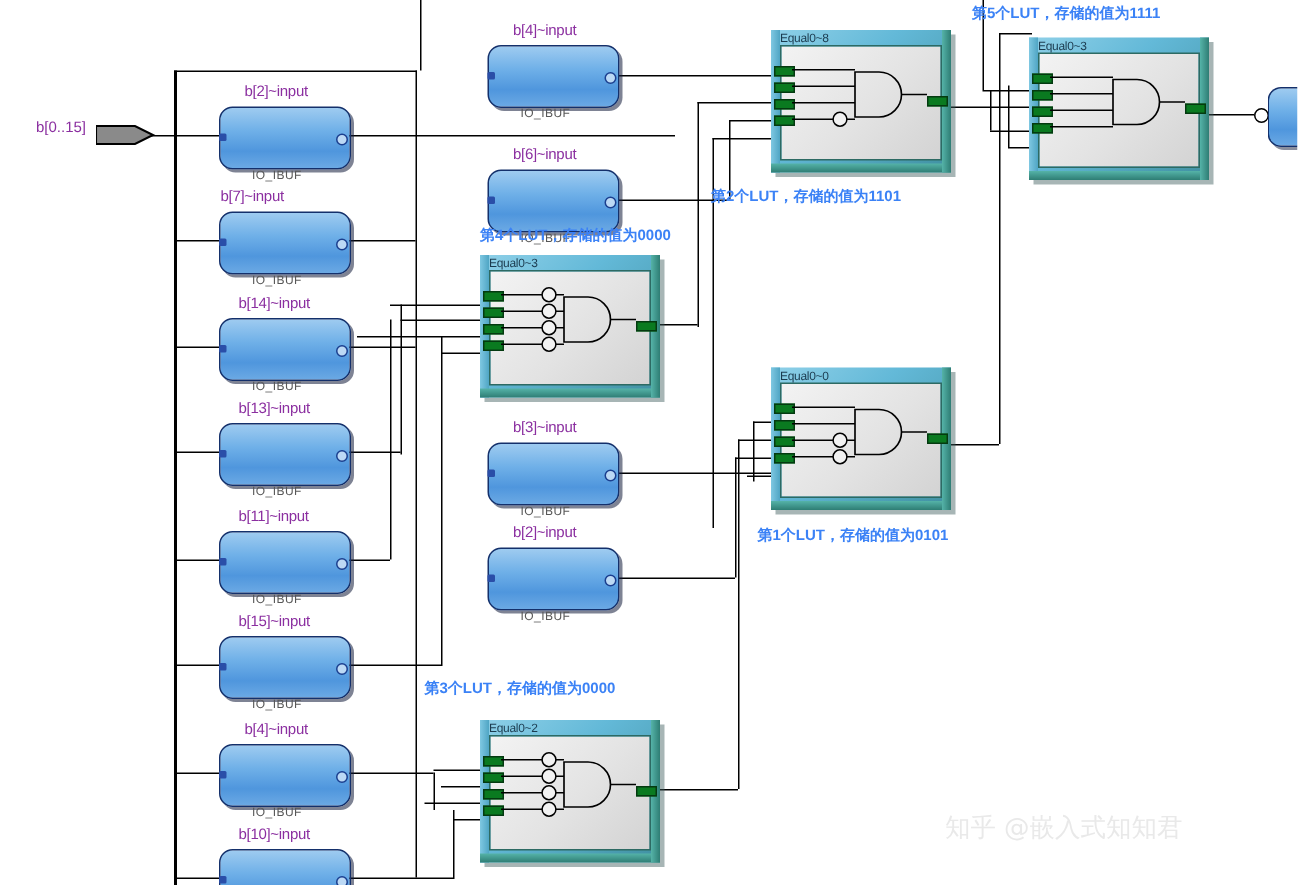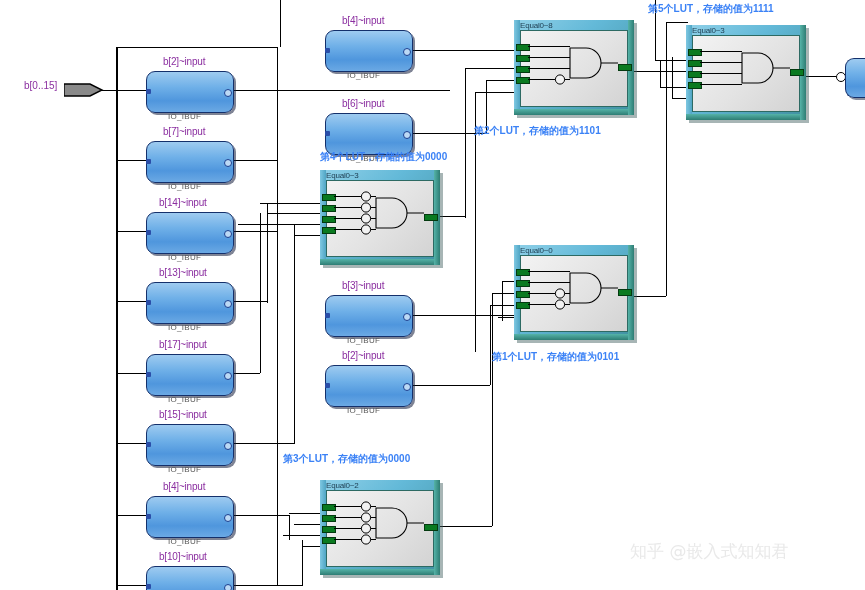--- a/index.html
+++ b/index.html
@@ -156,39 +156,39 @@
     </svg>
   </div>
 
   <div id="ibuf-container">
       <span class="ibuf-label" style="left: 163px; top: 56px;">b[2]~input</span>
       <div class="ibuf" style="left: 146px; top: 71px;">
         <span class="pin-in"></span>
         <span class="pin-out"></span>
       </div>
       <span class="ibuf-sub" style="left: 168px; top: 112px;">IO_IBUF</span>
-      <span class="ibuf-label" style="left: 163px; top: 126px;">b[7]~input</span>
+      <span class="ibuf-label" style="left: 147px; top: 126px;">b[7]~input</span>
       <div class="ibuf" style="left: 146px; top: 141px;">
         <span class="pin-in"></span>
         <span class="pin-out"></span>
       </div>
       <span class="ibuf-sub" style="left: 168px; top: 182px;">IO_IBUF</span>
       <span class="ibuf-label" style="left: 159px; top: 197px;">b[14]~input</span>
       <div class="ibuf" style="left: 146px; top: 212px;">
         <span class="pin-in"></span>
         <span class="pin-out"></span>
       </div>
       <span class="ibuf-sub" style="left: 168px; top: 253px;">IO_IBUF</span>
       <span class="ibuf-label" style="left: 159px; top: 267px;">b[13]~input</span>
       <div class="ibuf" style="left: 146px; top: 282px;">
         <span class="pin-in"></span>
         <span class="pin-out"></span>
       </div>
       <span class="ibuf-sub" style="left: 168px; top: 323px;">IO_IBUF</span>
-      <span class="ibuf-label" style="left: 159px; top: 339px;">b[17]~input</span>
+      <span class="ibuf-label" style="left: 159px; top: 339px;">b[11]~input</span>
       <div class="ibuf" style="left: 146px; top: 354px;">
         <span class="pin-in"></span>
         <span class="pin-out"></span>
       </div>
       <span class="ibuf-sub" style="left: 168px; top: 395px;">IO_IBUF</span>
       <span class="ibuf-label" style="left: 159px; top: 409px;">b[15]~input</span>
       <div class="ibuf" style="left: 146px; top: 424px;">
         <span class="pin-in"></span>
         <span class="pin-out"></span>
       </div>
@@ -355,19 +355,19 @@
       </div>
     </div>
 
   <div class="outbubble" style="left:836px;top:72px;"></div>
   <div class="outblk" style="left:845px;top:58px;width:22px;height:38px;"></div>
 
   <div id="anno-container">
       <div class="anno" style="left: 648px; top: 2px;">第5个LUT，存储的值为1111</div>
       <div class="anno" style="left: 474px; top: 124px;">第2个LUT，存储的值为1101</div>
       <div class="anno" style="left: 276px; top: 150px; margin-left: 44px;">第4个LUT，存储的值为0000</div>
-      <div class="anno" style="left: 492px; top: 350px;">第1个LUT，存储的值为0101</div>
+      <div class="anno" style="left: 505px; top: 350px;">第1个LUT，存储的值为0101</div>
       <div class="anno" style="left: 283px; top: 452px;">第3个LUT，存储的值为0000</div>
     </div>
 
   <div class="watermark" style="left:630px;top:540px;">知乎 @嵌入式知知君</div>
 
 </div>
 
 </body></html>

